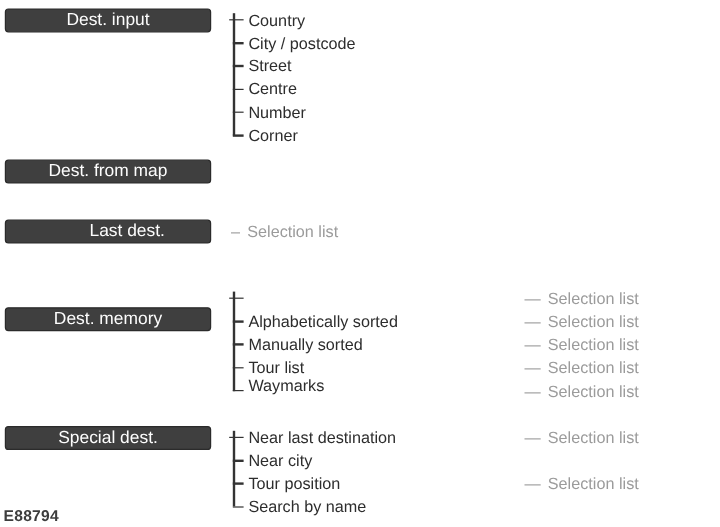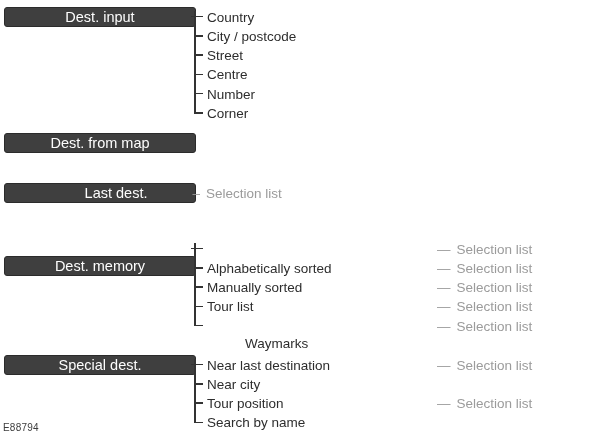--- a/index.html
+++ b/index.html
@@ -7,21 +7,21 @@
     position: relative;
     width: 600px;
     height: 439px;
     background: #ffffff;
     font-family: "Liberation Sans", sans-serif;
     overflow: hidden;
   }
   .menu-btn {
     position: absolute;
     left: 4px;
-    width: 192px;
+    width: 172px;
     height: 20px;
     box-sizing: border-box;
     background: var(--button-bg, #3f3f3f);
     border: 1px solid var(--button-border, #2b2b2b);
     border-radius: 3px;
     color: var(--button-text, #fdfdfd);
     font-size: 14.5px;
     display: flex;
     align-items: center;
     justify-content: center;
@@ -55,23 +55,24 @@
     white-space: nowrap;
     display: flex;
     gap: 6px;
     align-items: baseline;
   }
   .inline-note { left: 192.5px; top: 192.5px; }
   .fig-code {
     position: absolute;
     left: 3px;
     top: 422px;
-    font-size: 10px;
+    font-size: 13px;
     color: var(--code-text, #3d3d3d);
     letter-spacing: 0.2px;
+    font-weight: bold;
   }
 </style>
 </head>
 <body>
 
 <div class="page" id="page">
 
   <div class="menu-btn btn-0">Dest. input</div>
   <div class="menu-btn btn-1">Dest. from map</div>
   <div class="menu-btn btn-2">Last dest.</div>
@@ -116,21 +117,21 @@
       <span>—</span>
       <span>Selection list</span>
     </div>
     <div class="tree-tick" style="left: 194px; width: 8.5px; top: 305.65px;"></div>
     <div class="tree-label" style="top: 306.4px;">Tour list</div>
     <div class="note" style="top: 306.4px;">
       <span>—</span>
       <span>Selection list</span>
     </div>
     <div class="tree-tick" style="left: 194px; width: 8.5px; top: 324.95px;"></div>
-    <div class="tree-label" style="top: 343px; margin-left: 38px;">Waymarks</div>
+    <div class="tree-label" style="top: 321px;">Waymarks</div>
     <div class="note" style="top: 325.7px;">
       <span>—</span>
       <span>Selection list</span>
     </div>
     <div class="tree-line" style="left: 194px; top: 358.5px; height: 63.9px;"></div>
     <div class="tree-tick" style="left: 190.5px; width: 12px; top: 363.75px;"></div>
     <div class="tree-label" style="top: 364.5px;">Near last destination</div>
     <div class="note" style="top: 364.5px;">
       <span>—</span>
       <span>Selection list</span>

